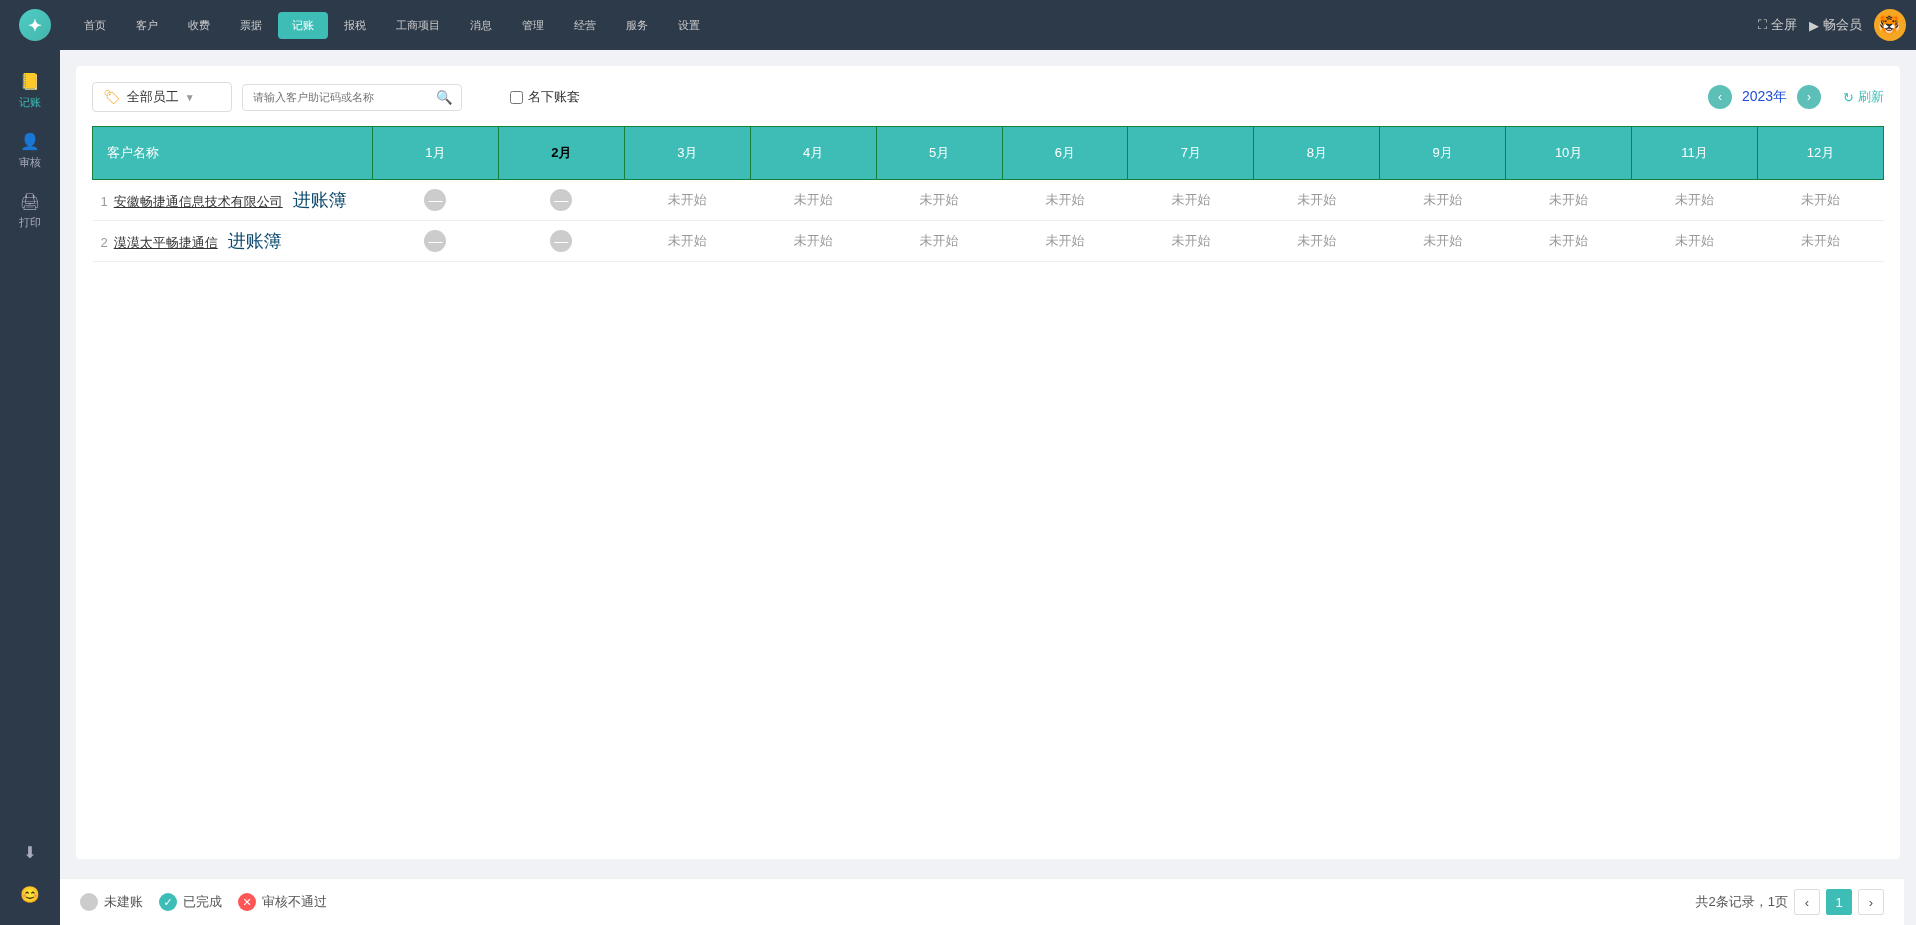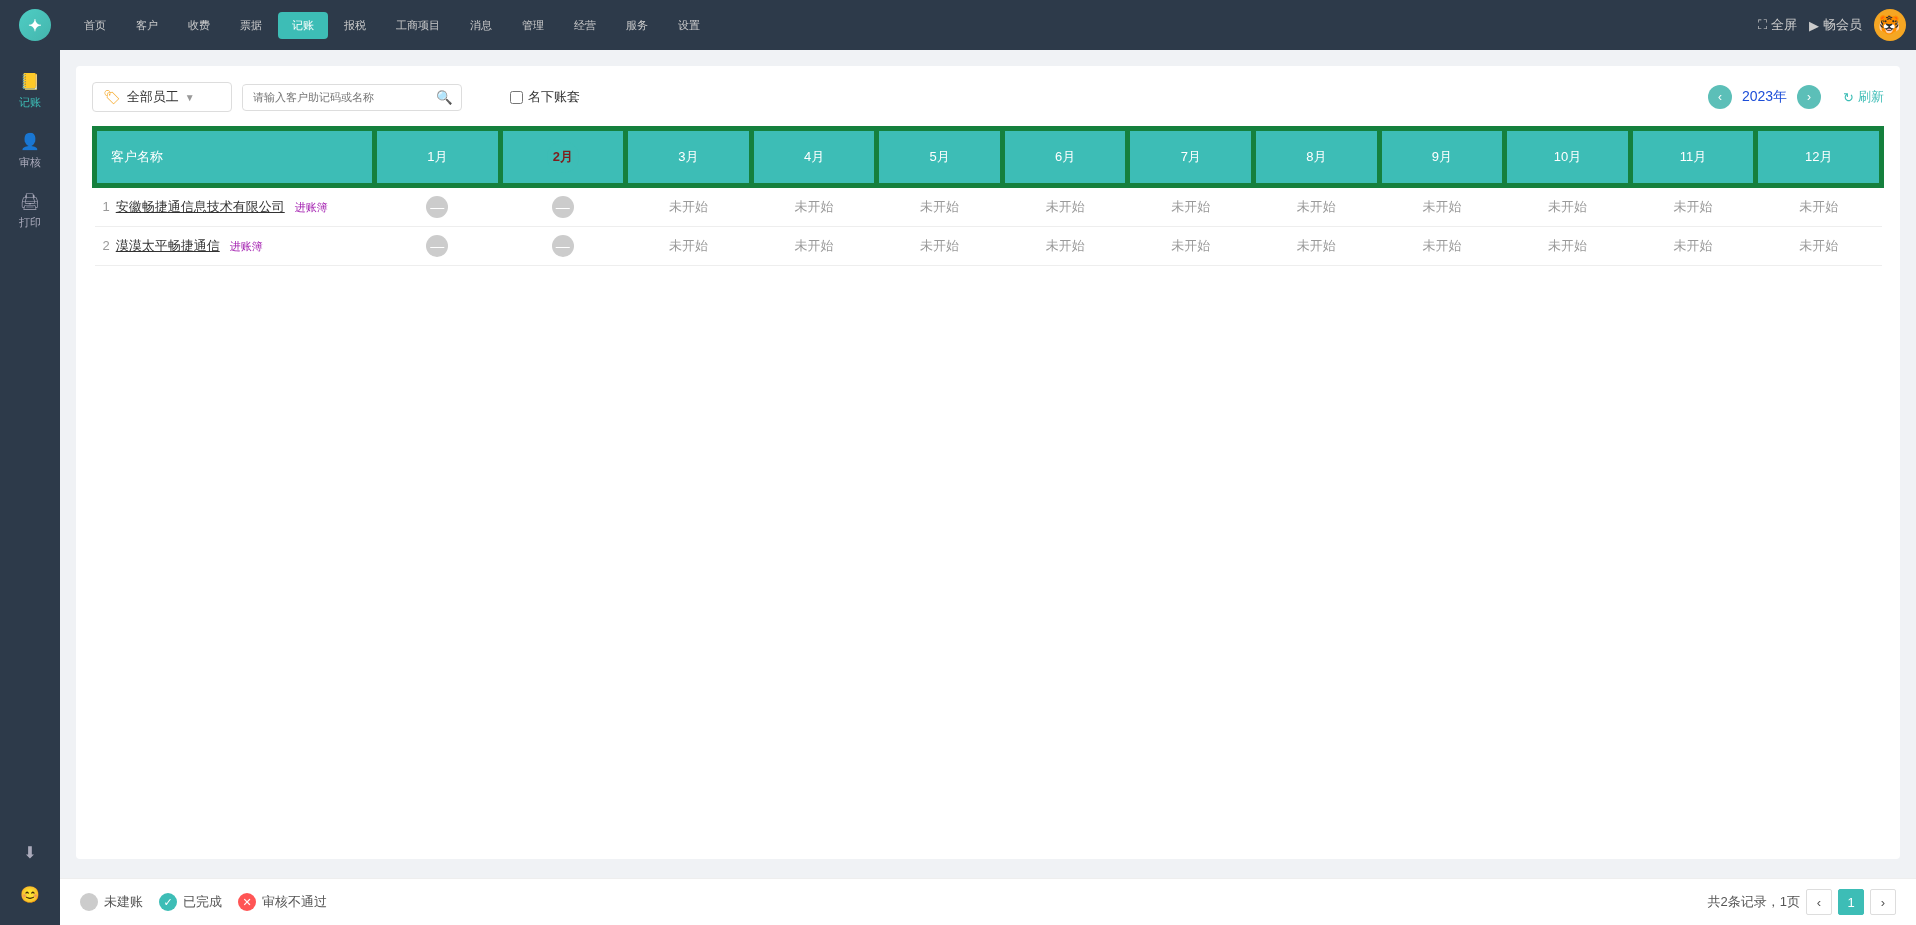--- a/index.html
+++ b/index.html
@@ -128,49 +128,49 @@
     .year-text { font-size: 14px; color: #1d4ed8; font-weight: 500; }
     .refresh-btn {
       margin-left: 12px; background: none; border: none; cursor: pointer; color: #3dbdb6; font-size: 13px;
       display: flex; align-items: center; gap: 4px;
     }
 
     
     .data-table { width: 100%; border-collapse: collapse; table-layout: fixed; }
     .data-table th {
       background: #3dbdb6; color: #fff; padding: 10px 8px; font-weight: normal;
-      text-align: center; font-size: 13px; border: 5px solid #15803d;
+      text-align: center; font-size: 13px; border: 1px solid #15803d;
     }
     .data-table th:first-child { text-align: left; padding-left: 14px; }
     .data-table td {
       padding: 8px; text-align: center; font-size: 13px; border-bottom: 1px solid #eee;
       color: #999;
     }
     .data-table td:first-child { text-align: left; }
     .month-current-cell {
-      width: 32px; height: 32px; background: #3dbdb6; color: #7f1d1d; border-radius: 50%;
+      width: 32px; height: 32px; background: #3dbdb6; color: #000000; border-radius: 50%;
       display: inline-flex; align-items: center; justify-content: center;
       font-size: 13px; font-weight: bold;
     }
 
     .row-num { color: #999; margin-right: 6px; }
     .client-name { color: #333; text-decoration: underline; }
-    .enter-btn { color: #a21caf; cursor: pointer; text-decoration: none; font-size: 11px; margin-left: 10px; }
+    .enter-btn { color: #0c4a6e; cursor: pointer; text-decoration: none; font-size: 18px; margin-left: 10px; }
 
     .status-dash {
       width: 22px; height: 22px; background: #ccc; border-radius: 50%;
       display: inline-flex; align-items: center; justify-content: center;
       color: #fff; font-size: 14px; line-height: 1;
     }
     .not-started { color: #999; font-size: 13px; }
 
     
     .footer {
       position: fixed;
-      bottom: 0; left: 60px; right: 0;
+      bottom: 0; left: 60px; right: 12px;
       background: #fff;
       padding: 10px 20px;
       display: flex; align-items: center;
       border-top: 1px solid #eee;
       z-index: 50;
     }
     .legend { display: flex; align-items: center; gap: 16px; }
     .legend-item { display: flex; align-items: center; gap: 6px; font-size: 13px; color: #555; }
     .legend-dot { width: 18px; height: 18px; border-radius: 50%; display: inline-block; }
     .legend-dot.grey { background: #ccc; }

